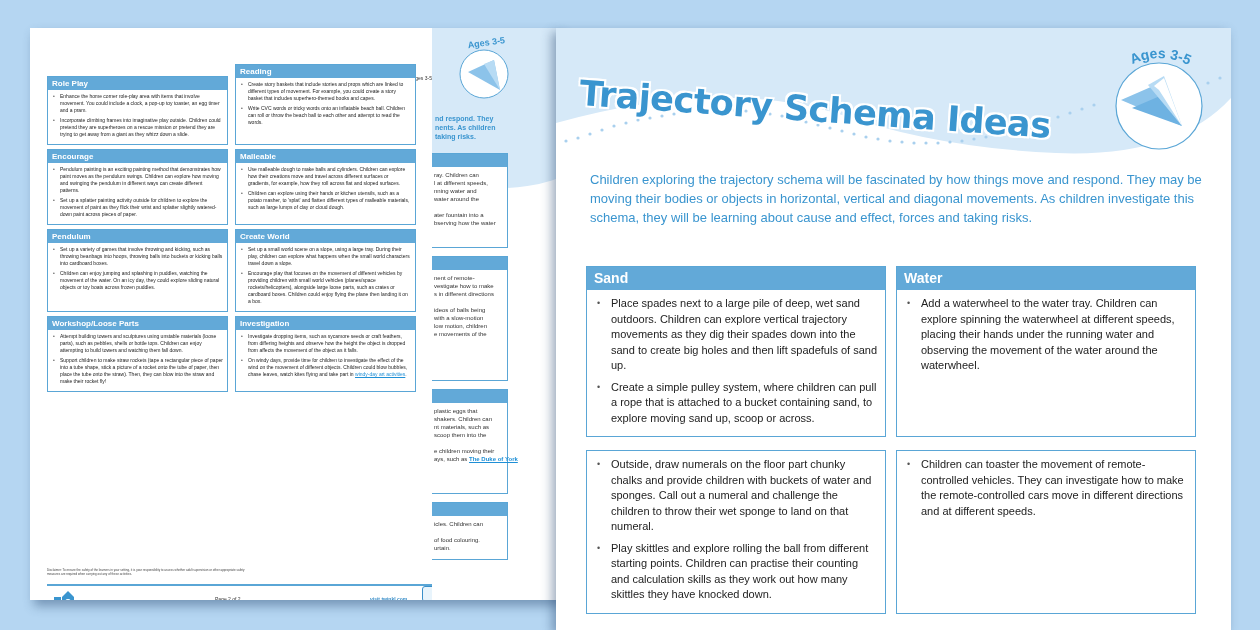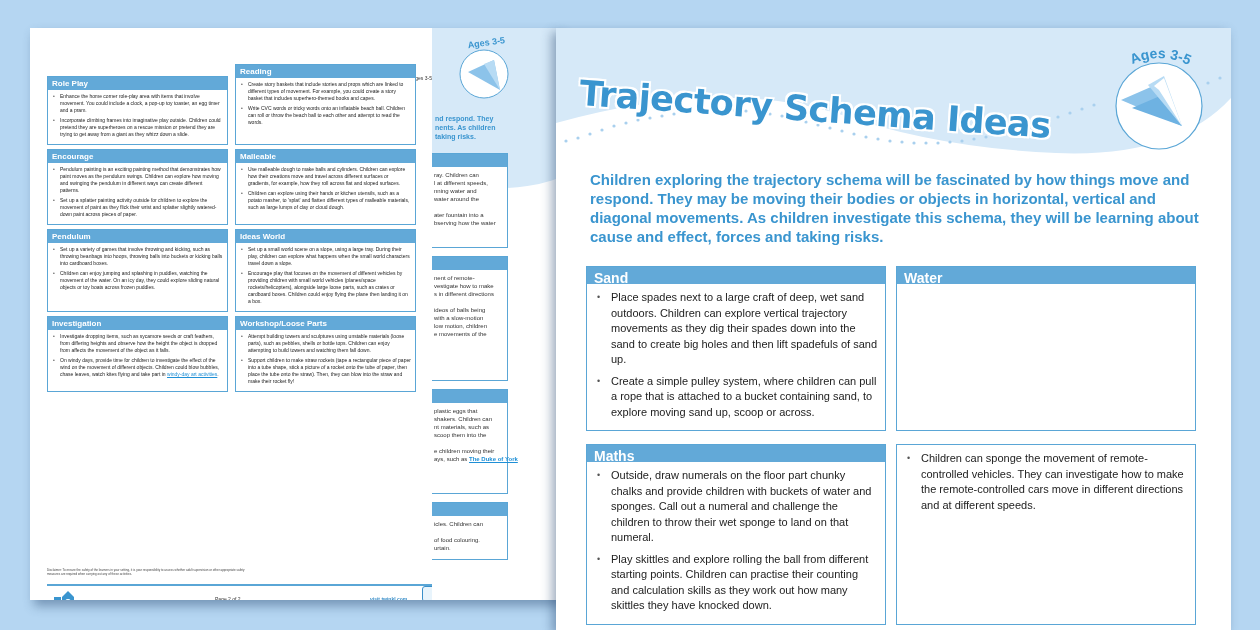--- a/index.html
+++ b/index.html
@@ -67,31 +67,31 @@
   }
   .fp-header-bg { position: absolute; left: 0; top: 0; width: 675px; height: 150px; }
   .fp-title {
     position: absolute; left: 25px; top: 45px; font-size: 35px; font-weight: bold; color: #3a95cf;
     font-family: "DejaVu Sans", sans-serif; letter-spacing: -0.5px;
     text-shadow: 2px 2px 0 #fff, -2px -2px 0 #fff, 2px -2px 0 #fff, -2px 2px 0 #fff;
     transform: rotate(4deg); transform-origin: left top; white-space: nowrap;
   }
   .fp-ages-badge { position: absolute; left: 548px; top: 10px; width: 110px; height: 120px; }
   .fp-intro {
-    position: absolute; left: 34px; top: 142px; width: 615px; font-size: 15px; line-height: 19px;
-    color: #3a95cf; font-weight: bold;
+    position: absolute; left: 34px; top: 142px; width: 615px; font-size: 13px; line-height: 19px;
+    color: #3a95cf; font-weight: normal;
   }
   .fp-grid {
     position: absolute; left: 30px; top: 238px; width: 615px;
     display: grid; grid-template-columns: 300px 300px; column-gap: 10px; row-gap: 13px;
   }
   .fp-box { border: 1.5px solid #5aa6d6; background: #fff; }
   .fp-box .fp-title-bar {
     background: #62a9d8; color: #fff; font-weight: bold; font-size: 14px;
-    padding: 3px 7px; height: 17px; line-height: 17px;
+    padding: 3px 7px; height: 23px; line-height: 17px;
   }
   .fp-box ul { list-style: none; padding: 6px 8px 4px 8px; }
   .fp-box li {
     font-size: 11px; line-height: 15.5px; color: #222; padding-left: 16px; position: relative; margin-bottom: 6px;
   }
   .fp-box li::before { content: "\2022"; position: absolute; left: 2px; top: 0; color: #555; font-size: 9px; }
 </style>
 </head>
 <body>
 
@@ -131,39 +131,39 @@
     </div>
 
     <div class="bp-box">
       <div class="bp-title">Pendulum</div>
       <ul>
         <li>Set up a variety of games that involve throwing and kicking, such as throwing beanbags into hoops, throwing balls into buckets or kicking balls into cardboard boxes.</li>
         <li>Children can enjoy jumping and splashing in puddles, watching the movement of the water. On an icy day, they could explore sliding natural objects or toy boats across frozen puddles.</li>
       </ul>
     </div>
     <div class="bp-box">
-      <div class="bp-title">Ideas World</div>
+      <div class="bp-title">Create World</div>
       <ul>
         <li>Set up a small world scene on a slope, using a large tray. During their play, children can explore what happens when the small world characters travel down a slope.</li>
         <li>Encourage play that focuses on the movement of different vehicles by providing children with small world vehicles (planes/space rockets/helicopters), alongside large loose parts, such as crates or cardboard boxes. Children could enjoy flying the plane then landing it on a box.</li>
       </ul>
     </div>
 
     <div class="bp-box">
+      <div class="bp-title">Workshop/Loose Parts</div>
+      <ul>
+        <li>Attempt building towers and sculptures using unstable materials (loose parts), such as pebbles, shells or bottle tops. Children can enjoy attempting to build towers and watching them fall down.</li>
+        <li>Support children to make straw rockets (tape a rectangular piece of paper into a tube shape, stick a picture of a rocket onto the tube of paper, then place the tube onto the straw). Then, they can blow into the straw and make their rocket fly!</li>
+      </ul>
+    </div>
+    <div class="bp-box">
       <div class="bp-title">Investigation</div>
       <ul>
         <li>Investigate dropping items, such as sycamore seeds or craft feathers, from differing heights and observe how the height the object is dropped from affects the movement of the object as it falls.</li>
         <li><span>On windy days, provide time for children to investigate the effect of the wind on the movement of different objects. Children could blow bubbles, chase leaves, watch kites flying and take part in </span><span class="link">windy-day art activities</span><span>.</span></li>
-      </ul>
-    </div>
-    <div class="bp-box">
-      <div class="bp-title">Workshop/Loose Parts</div>
-      <ul>
-        <li>Attempt building towers and sculptures using unstable materials (loose parts), such as pebbles, shells or bottle tops. Children can enjoy attempting to build towers and watching them fall down.</li>
-        <li>Support children to make straw rockets (tape a rectangular piece of paper into a tube shape, stick a picture of a rocket onto the tube of paper, then place the tube onto the straw). Then, they can blow into the straw and make their rocket fly!</li>
       </ul>
     </div>
   </div>
 
   <div class="bp-disclaimer">Disclaimer: To ensure the safety of the learners in your setting, it is your responsibility to assess whether adult supervision or other appropriate safety measures are required when carrying out any of these activities.</div>
   <div class="bp-footer-line"></div>
   <svg class="bp-footer-logo" viewBox="0 0 30 18">
     <rect x="0" y="10" width="6" height="6" fill="#3a95cf"></rect>
     <rect x="7" y="7" width="7" height="9" fill="#3a95cf"></rect>
     <path d="M15 16 V7 H27 V16 H24 V12 A3 3 0 0 0 18 12 V16 Z" fill="#3a95cf"></path>
@@ -304,36 +304,36 @@
     <polygon points="44,47 60,38 78,88" fill="#b7dbf4"></polygon>
     <polygon points="50,48 60,40 78,88 55,52" fill="#ffffff"></polygon>
   </svg>
 
   <div class="fp-intro">Children exploring the trajectory schema will be fascinated by how things move and respond. They may be moving their bodies or objects in horizontal, vertical and diagonal movements. As children investigate this schema, they will be learning about cause and effect, forces and taking risks.</div>
 
   <div class="fp-grid">
     <div class="fp-box">
       <div class="fp-title-bar">Sand</div>
       <ul>
-        <li>Place spades next to a large craft of deep, wet sand outdoors. Children can explore vertical trajectory movements as they dig their spades down into the sand to create big holes and then lift spadefuls of sand up.</li>
+        <li>Place spades next to a large pile of deep, wet sand outdoors. Children can explore vertical trajectory movements as they dig their spades down into the sand to create big holes and then lift spadefuls of sand up.</li>
         <li>Create a simple pulley system, where children can pull a rope that is attached to a bucket containing sand, to explore moving sand up, scoop or across.</li>
       </ul>
     </div>
     <div class="fp-box">
       <div class="fp-title-bar">Water</div>
       <ul>
+        <li>Add a waterwheel to the water tray. Children can explore spinning the waterwheel at different speeds, placing their hands under the running water and observing the movement of the water around the waterwheel.</li>
       </ul>
     </div>
     <div class="fp-box">
-      <div class="fp-title-bar">Maths</div>
       <ul>
         <li>Outside, draw numerals on the floor part chunky chalks and provide children with buckets of water and sponges. Call out a numeral and challenge the children to throw their wet sponge to land on that numeral.</li>
         <li>Play skittles and explore rolling the ball from different starting points. Children can practise their counting and calculation skills as they work out how many skittles they have knocked down.</li>
       </ul>
     </div>
     <div class="fp-box">
       <ul>
-        <li>Children can sponge the movement of remote-controlled vehicles. They can investigate how to make the remote-controlled cars move in different directions and at different speeds.</li>
+        <li>Children can toaster the movement of remote-controlled vehicles. They can investigate how to make the remote-controlled cars move in different directions and at different speeds.</li>
       </ul>
     </div>
 
   </div>
 </div>
 
 </body></html>

